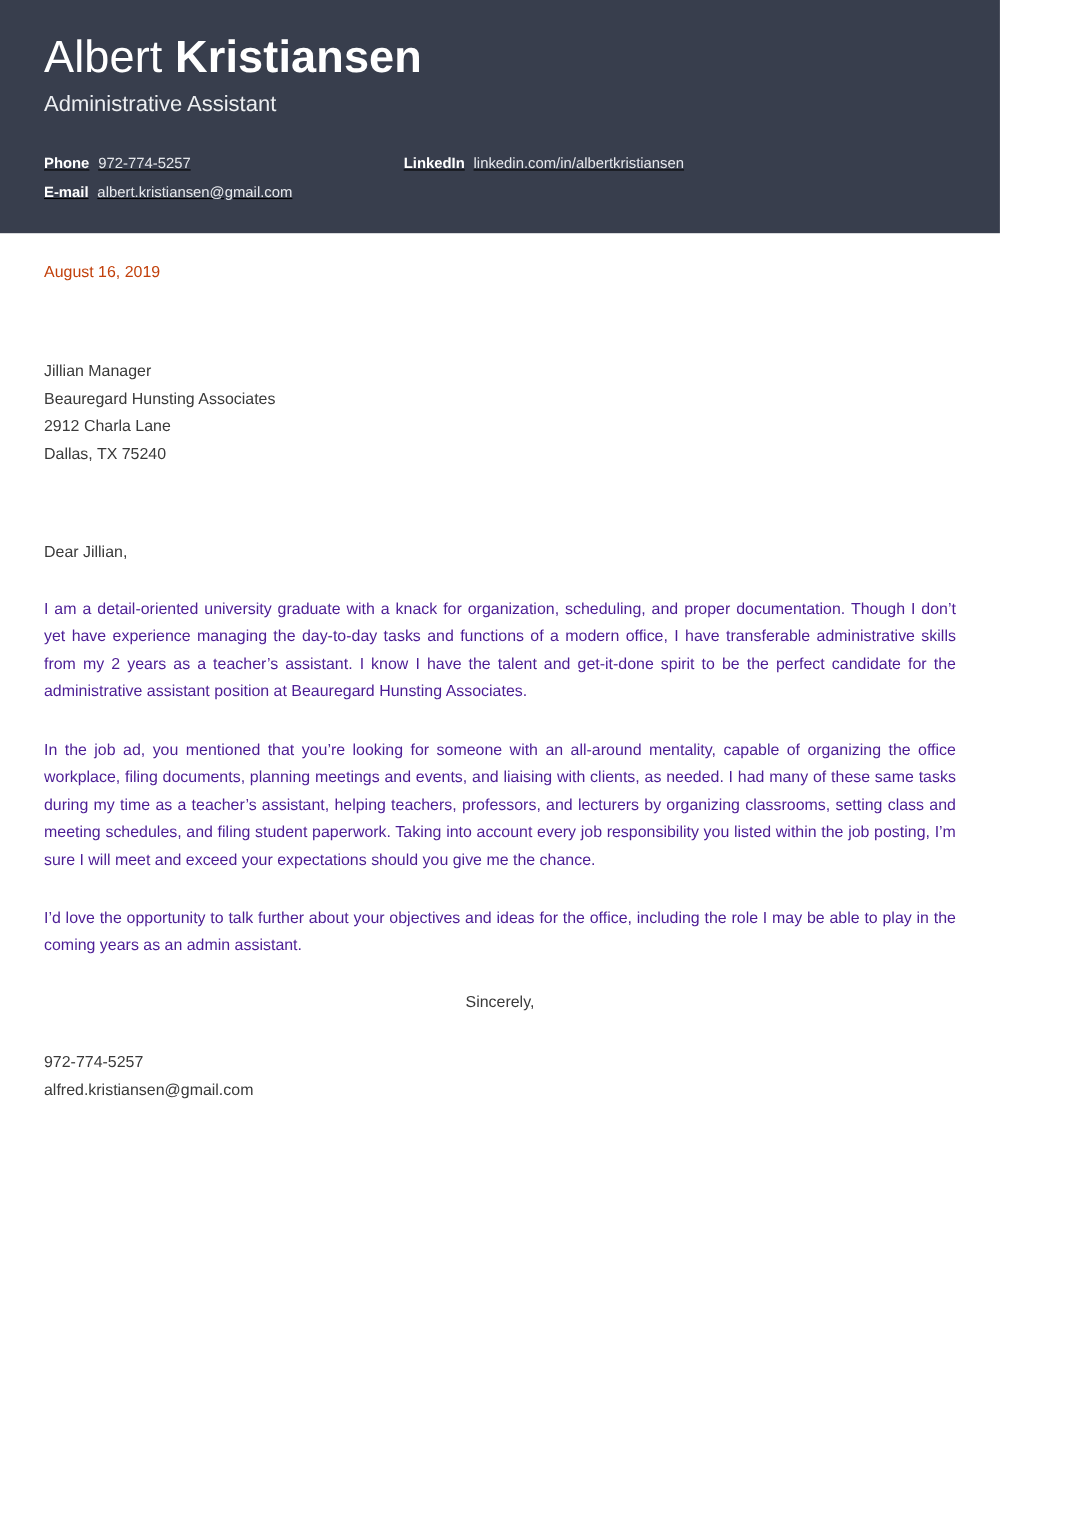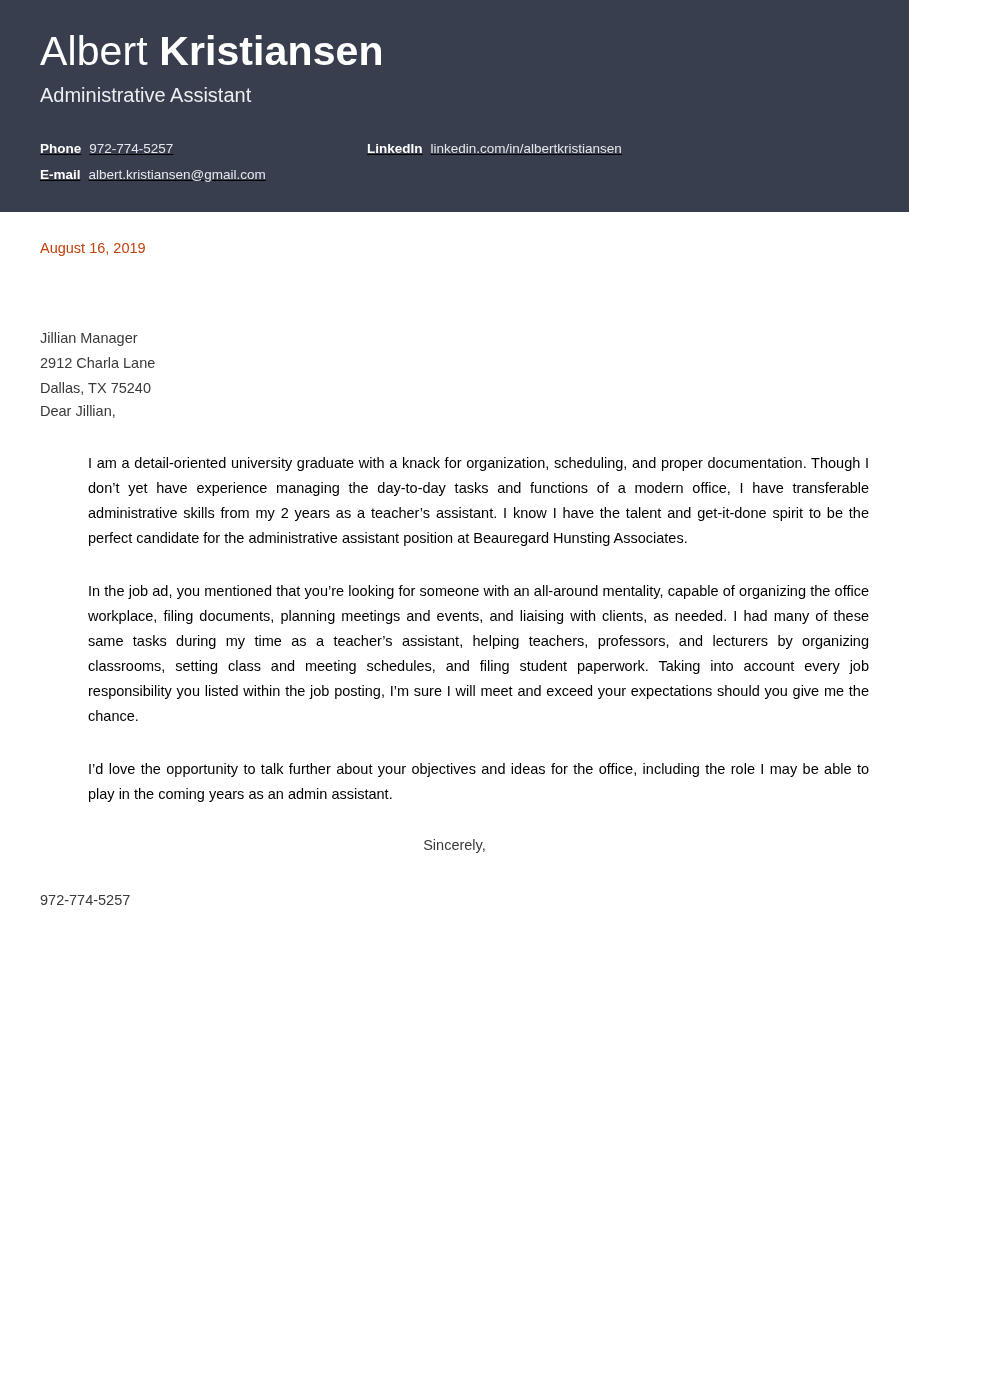--- a/index.html
+++ b/index.html
@@ -101,33 +101,33 @@
   .recipient {
     margin-top: 66px;
   }
   .recipient-line {
     font-size: 14.5px;
     color: #3a3a3a;
     line-height: 25px;
   }
 
   .salutation {
+    margin-top: 66px;
     font-size: 14.5px;
     color: #3a3a3a;
     line-height: 1.5;
   }
 
   .para {
     margin-top: 28px;
     font-size: 14.5px;
-    color: #000000;
+    color: #4c1d95;
     line-height: 25px;
     text-align: justify;
     text-justify: inter-word;
-    margin-left: 48px;
   }
 
   .closing {
     margin-top: 28px;
     font-size: 14.5px;
     color: #3a3a3a;
     line-height: 1.5;
     text-align: center;
   }
 
@@ -180,31 +180,33 @@
 
     </div>
   </div>
 
   <div class="body-area">
 
     <div class="date">August 16, 2019</div>
 
     <div class="recipient">
       <div class="recipient-line">Jillian Manager</div>
+      <div class="recipient-line">Beauregard Hunsting Associates</div>
       <div class="recipient-line">2912 Charla Lane</div>
       <div class="recipient-line">Dallas, TX 75240</div>
     </div>
 
     <div class="salutation">Dear Jillian,</div>
 
     <div class="para">I am a detail-oriented university graduate with a knack for organization, scheduling, and proper documentation. Though I don’t yet have experience managing the day-to-day tasks and functions of a modern office, I have transferable administrative skills from my 2 years as a teacher’s assistant. I know I have the talent and get-it-done spirit to be the perfect candidate for the administrative assistant position at Beauregard Hunsting Associates.</div>
     <div class="para">In the job ad, you mentioned that you’re looking for someone with an all-around mentality, capable of organizing the office workplace, filing documents, planning meetings and events, and liaising with clients, as needed. I had many of these same tasks during my time as a teacher’s assistant, helping teachers, professors, and lecturers by organizing classrooms, setting class and meeting schedules, and filing student paperwork. Taking into account every job responsibility you listed within the job posting, I’m sure I will meet and exceed your expectations should you give me the chance.</div>
     <div class="para">I’d love the opportunity to talk further about your objectives and ideas for the office, including the role I may be able to play in the coming years as an admin assistant.</div>
 
     <div class="closing">Sincerely,</div>
 
 
     <div class="sign-contact">
       <div class="sign-contact-line">972-774-5257</div>
+      <div class="sign-contact-line">alfred.kristiansen@gmail.com</div>
     </div>
 
   </div>
 </div>
 
 </body></html>

